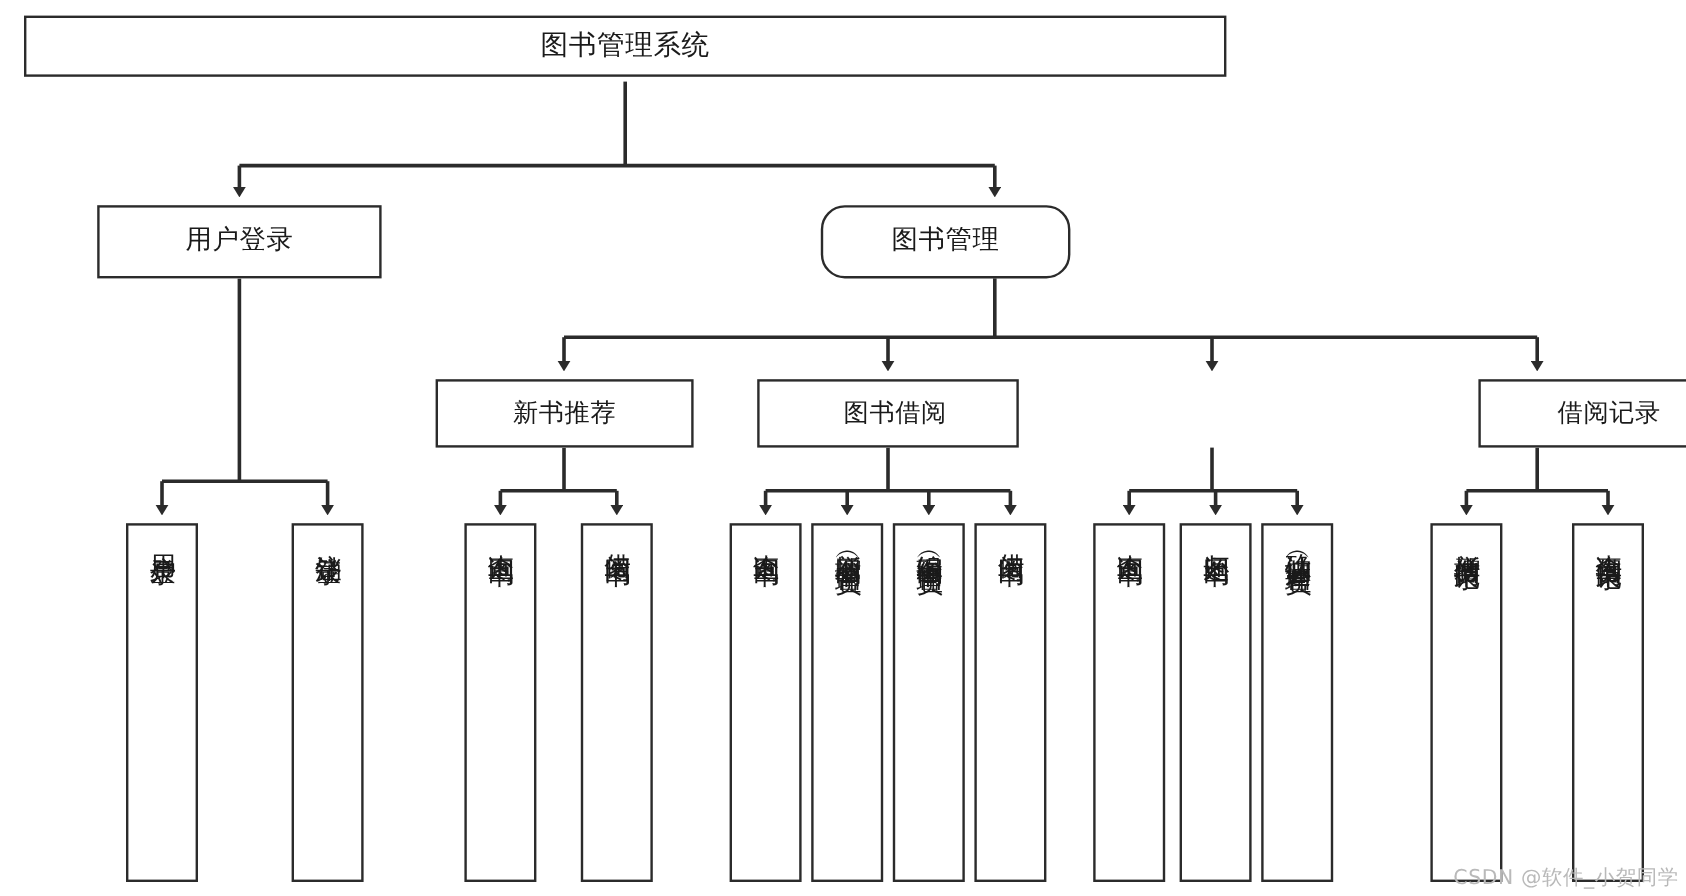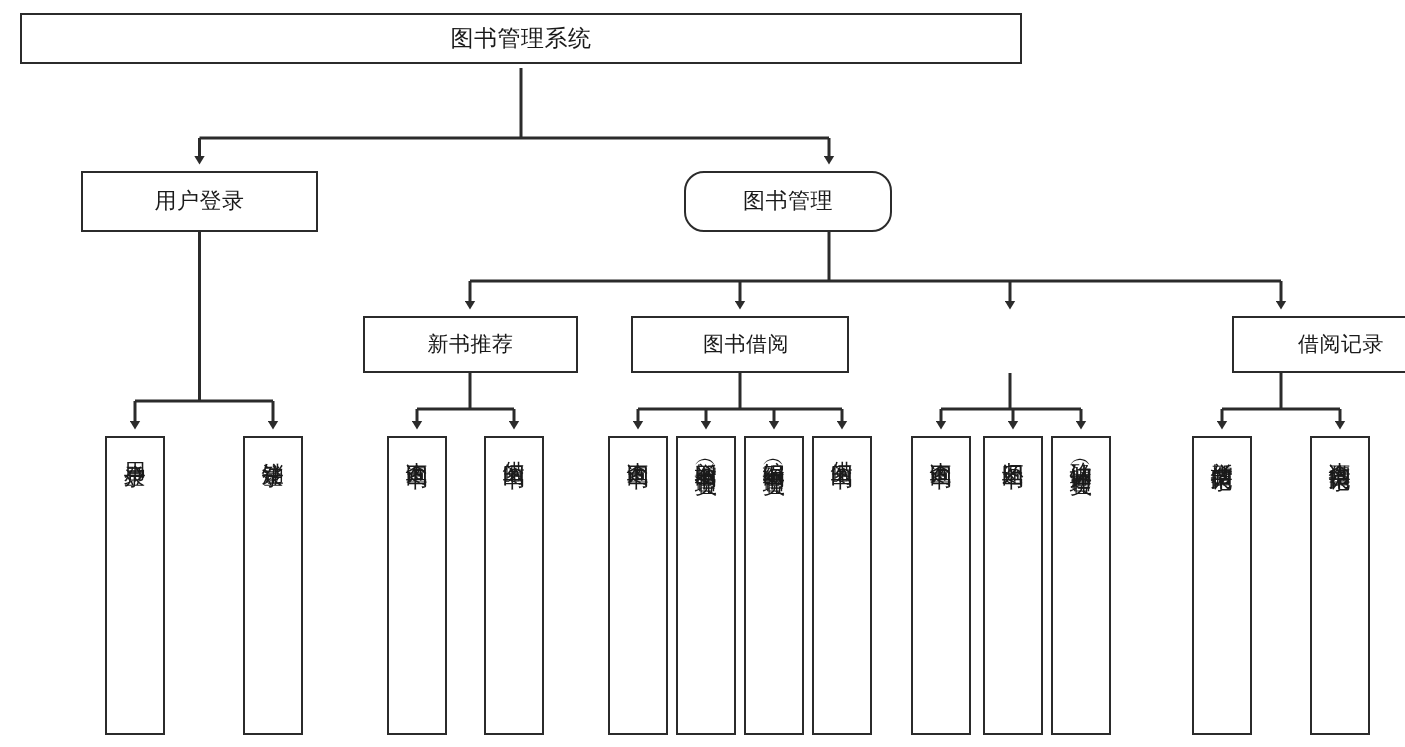--- a/index.html
+++ b/index.html
@@ -181,14 +181,15 @@
   <div class="node leaf" style="left:1051px; top:436px; width:60px; height:299px;">
     <span class="node-label">确认归还（管理员）</span>
   </div>
   <div class="node leaf" style="left:1192px; top:436px; width:60px; height:299px;">
     <span class="node-label">新增借阅记录</span>
   </div>
   <div class="node leaf" style="left:1310px; top:436px; width:60px; height:299px;">
     <span class="node-label">查询借阅记录</span>
   </div>
 
+  <div class="watermark">CSDN @软件_小贺同学</div>
 
 </div>
 
 </body></html>

